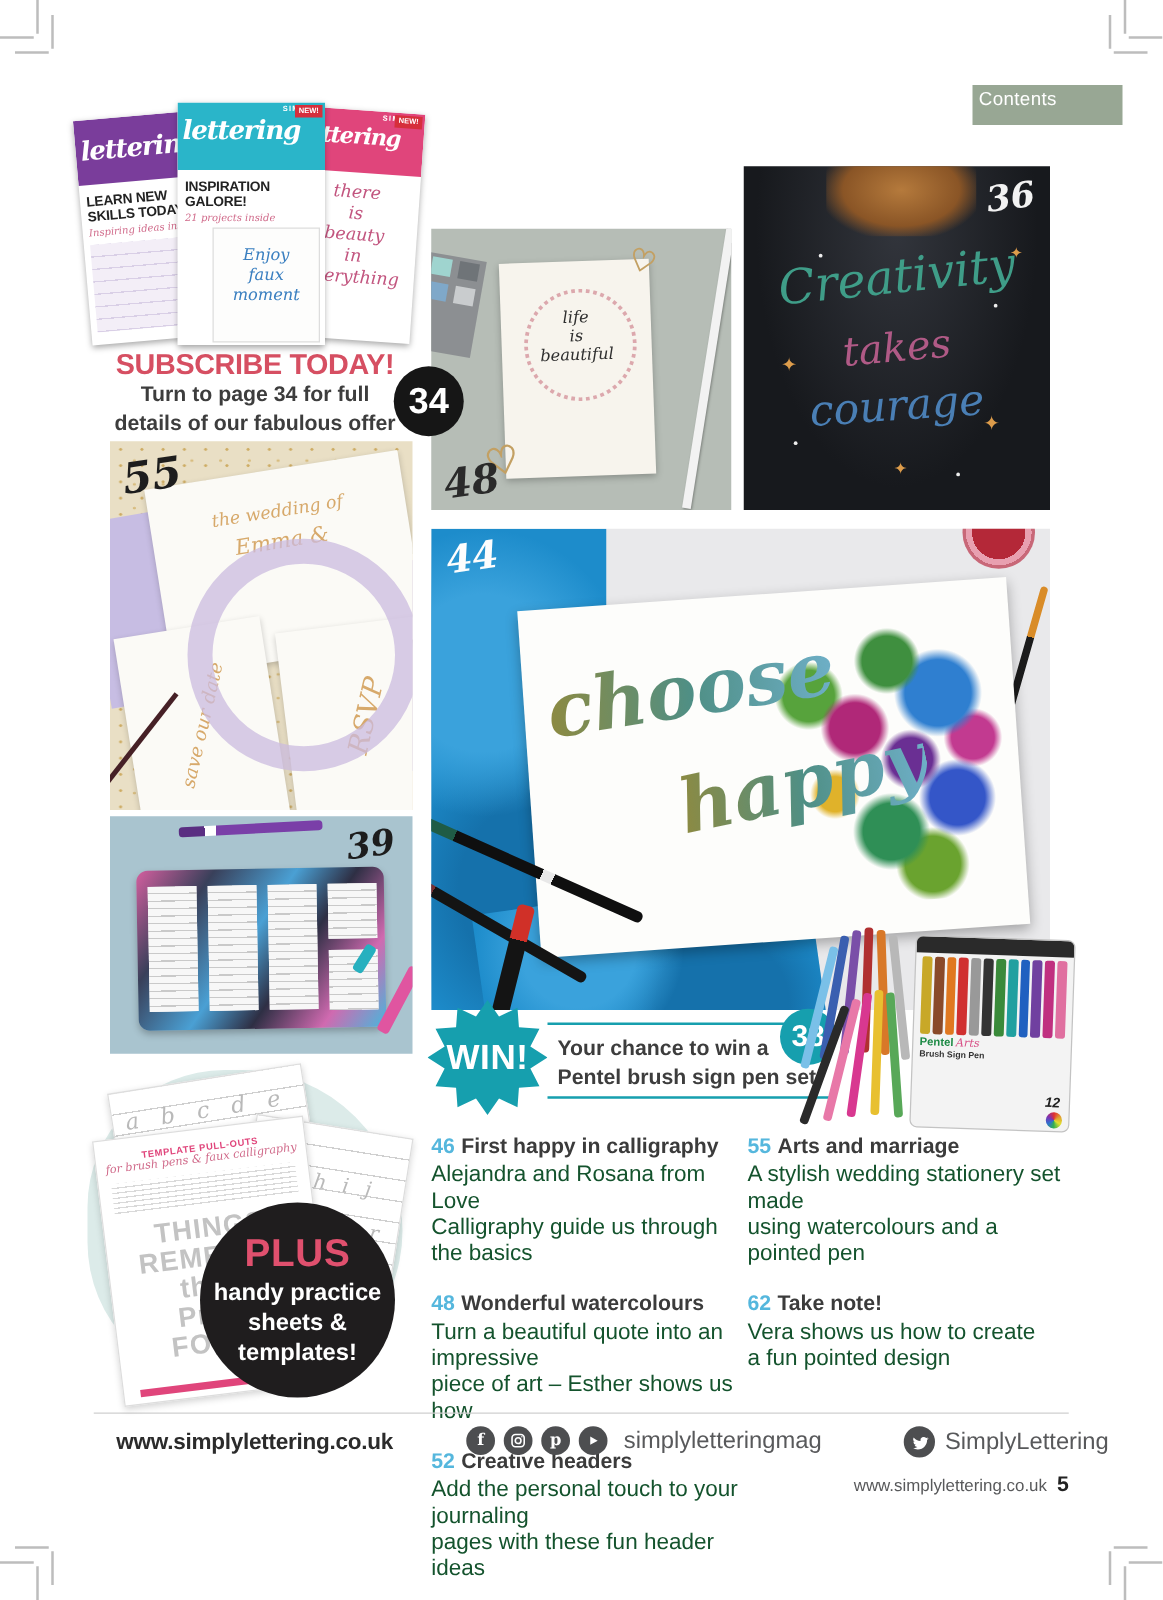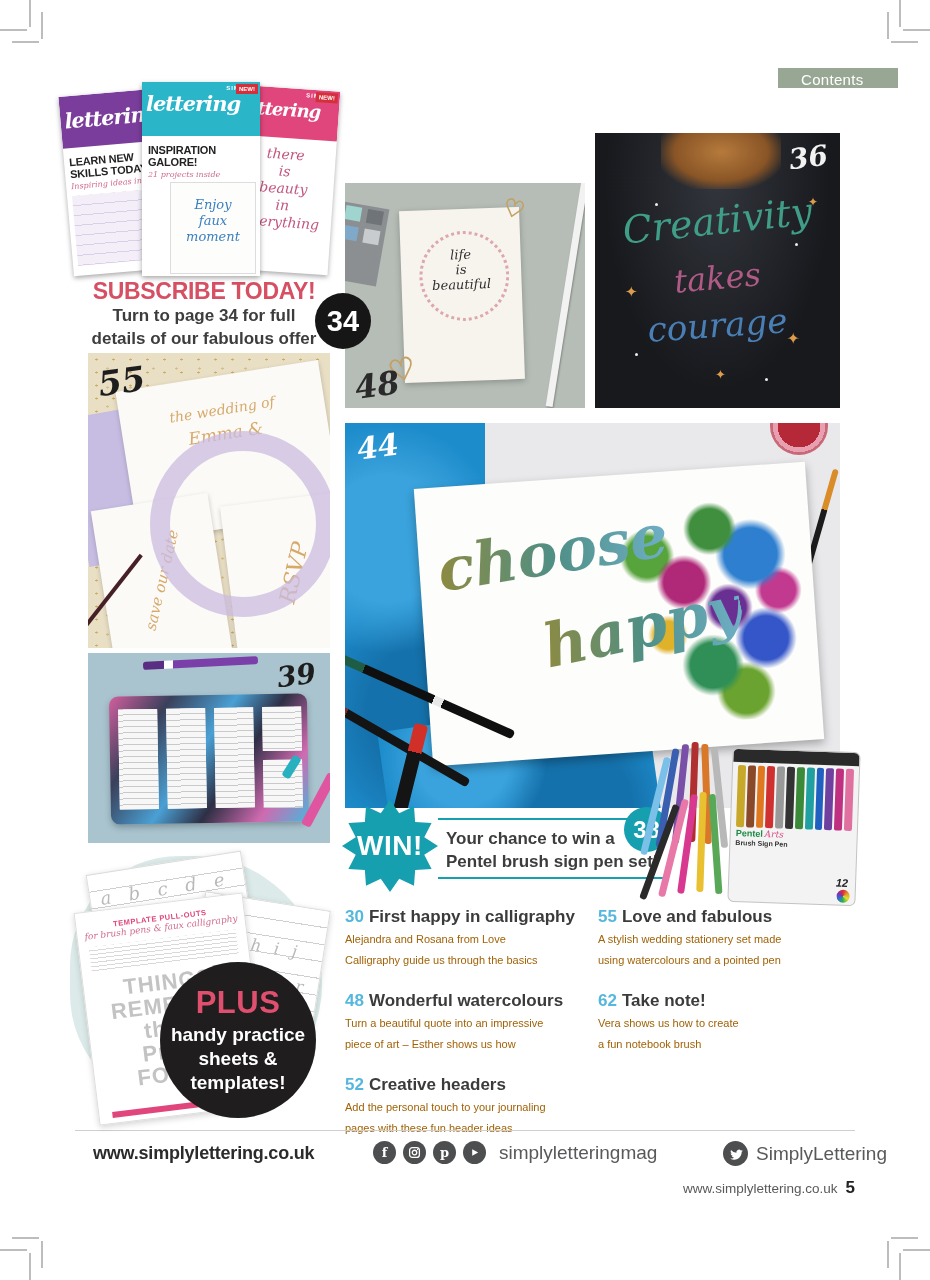--- a/index.html
+++ b/index.html
@@ -2,22 +2,22 @@
 <html><head>
 <meta charset="utf-8">
 <style>
   html,body{margin:0;padding:0;background:#fff;}
   body{width:930px;height:1280px;position:relative;font-family:"Liberation Sans",sans-serif;overflow:hidden;}
   .abs{position:absolute;}
   .ml{white-space:pre-line;}
   
   .cm{position:absolute;background:#bdbdbd;}
   
-  .contents-tag{left:778px;top:68px;width:120px;height:20px;background:#98a794;color:#fff;
-    font-size:15px;line-height:24px;padding-left:23px;box-sizing:border-box;letter-spacing:.3px;}
+  .contents-tag{left:778px;top:68px;width:120px;height:32px;background:#98a794;color:#fff;
+    font-size:15px;line-height:24px;padding-left:5px;box-sizing:border-box;letter-spacing:.3px;}
   
   .covers{left:66px;top:82px;width:270px;height:200px;}
   .cover{position:absolute;background:#fff;box-shadow:0 2px 5px rgba(0,0,0,.35);overflow:hidden;}
   .cover .band{position:absolute;left:0;top:0;right:0;color:#fff;}
   .script{font-family:"DejaVu Serif",serif;font-style:italic;}
   .mast{font-family:"DejaVu Serif",serif;font-style:italic;font-weight:bold;font-size:21px;letter-spacing:-1px;}
   .simply{font-size:6px;font-weight:bold;letter-spacing:1px;}
   .newtag{position:absolute;top:2px;right:2px;background:#d62f3c;color:#fff;font-size:6px;font-weight:bold;padding:2px 3px;}
   .cov-head{font-weight:bold;color:#222;font-size:11px;line-height:12px;letter-spacing:-.2px;}
   .badge34{left:249px;top:211px;width:56px;height:56px;background:#161616;border-radius:50%;color:#fff;
@@ -114,21 +114,21 @@
   .pinkline{position:absolute;left:8%;bottom:5px;width:84%;height:6px;background:#e0457b;}
   .plus-circle{left:160px;top:962px;width:156px;height:156px;background:#1f1d1e;border-radius:50%;
     display:flex;flex-direction:column;align-items:center;justify-content:center;text-align:center;}
   .plus-title{color:#e0506e;font-size:31px;font-weight:bold;letter-spacing:.5px;}
   .plus-body{color:#fff;font-size:19px;font-weight:bold;line-height:24px;margin-top:2px;}
   
   .toc-col{position:absolute;top:906px;width:254px;}
   .toc-item{margin-bottom:19px;}
   .toc-head{font-size:17px;font-weight:bold;color:#3b3b3b;line-height:21px;}
   .toc-num{color:#55b7dd;margin-right:5px;}
-  .toc-desc{font-size:11px;color:#a16207;line-height:21px;margin-top:2px;}
+  .toc-desc{font-size:18px;color:#14532d;line-height:21px;margin-top:2px;}
   
   .divider{left:75px;top:1130px;width:780px;height:1px;background:#cfcfcf;}
   .foot-site{left:93px;top:1143px;font-size:18px;font-weight:bold;color:#2b2b2b;letter-spacing:-.2px;}
   .socials{left:373px;top:1141px;display:flex;align-items:center;gap:7px;}
   .sicon{width:23px;height:23px;border-radius:50%;background:#4d4e50;color:#fff;display:flex;align-items:center;justify-content:center;
     font-size:13px;font-weight:bold;font-family:"DejaVu Serif",serif;}
   .handle{font-size:19px;color:#58595b;margin-left:6px;}
   .twitter-wrap{left:723px;top:1141px;display:flex;align-items:center;gap:8px;}
   .subfoot{left:0;top:1178px;width:855px;text-align:right;font-size:13.5px;color:#58595b;}
   .pageno{font-size:17px;font-weight:bold;color:#222;margin-left:8px;}
@@ -348,45 +348,45 @@
 </div>
 <div class="abs plus-circle" style="z-index:3">
   <div class="plus-title">PLUS</div>
   <div class="plus-body ml">handy practice
 sheets &amp;
 templates!</div>
 </div>
 
 <div class="toc-col" style="left:345px">
   <div class="toc-item">
-    <div class="toc-head"><span class="toc-num">30</span><span>First happy in calligraphy</span></div>
+    <div class="toc-head"><span class="toc-num">46</span><span>First happy in calligraphy</span></div>
     <div class="toc-desc ml">Alejandra and Rosana from Love
 Calligraphy guide us through the basics</div>
   </div>
   <div class="toc-item">
     <div class="toc-head"><span class="toc-num">48</span><span>Wonderful watercolours</span></div>
     <div class="toc-desc ml">Turn a beautiful quote into an impressive
 piece of art – Esther shows us how</div>
   </div>
   <div class="toc-item">
     <div class="toc-head"><span class="toc-num">52</span><span>Creative headers</span></div>
     <div class="toc-desc ml">Add the personal touch to your journaling
 pages with these fun header ideas</div>
   </div>
 </div>
 <div class="toc-col" style="left:598px">
   <div class="toc-item">
-    <div class="toc-head"><span class="toc-num">55</span><span>Love and fabulous</span></div>
+    <div class="toc-head"><span class="toc-num">55</span><span>Arts and marriage</span></div>
     <div class="toc-desc ml">A stylish wedding stationery set made
 using watercolours and a pointed pen</div>
   </div>
   <div class="toc-item">
     <div class="toc-head"><span class="toc-num">62</span><span>Take note!</span></div>
     <div class="toc-desc ml">Vera shows us how to create
-a fun notebook brush</div>
+a fun pointed design</div>
   </div>
 </div>
 
 <div class="abs divider"></div>
 <div class="abs foot-site">www.simplylettering.co.uk</div>
 <div class="abs socials">
   <span class="sicon">f</span>
   <span class="sicon">
     <svg width="13" height="13" viewBox="0 0 24 24" fill="none" stroke="#fff" stroke-width="2.4">
       <rect x="3" y="3" width="18" height="18" rx="5"></rect>

